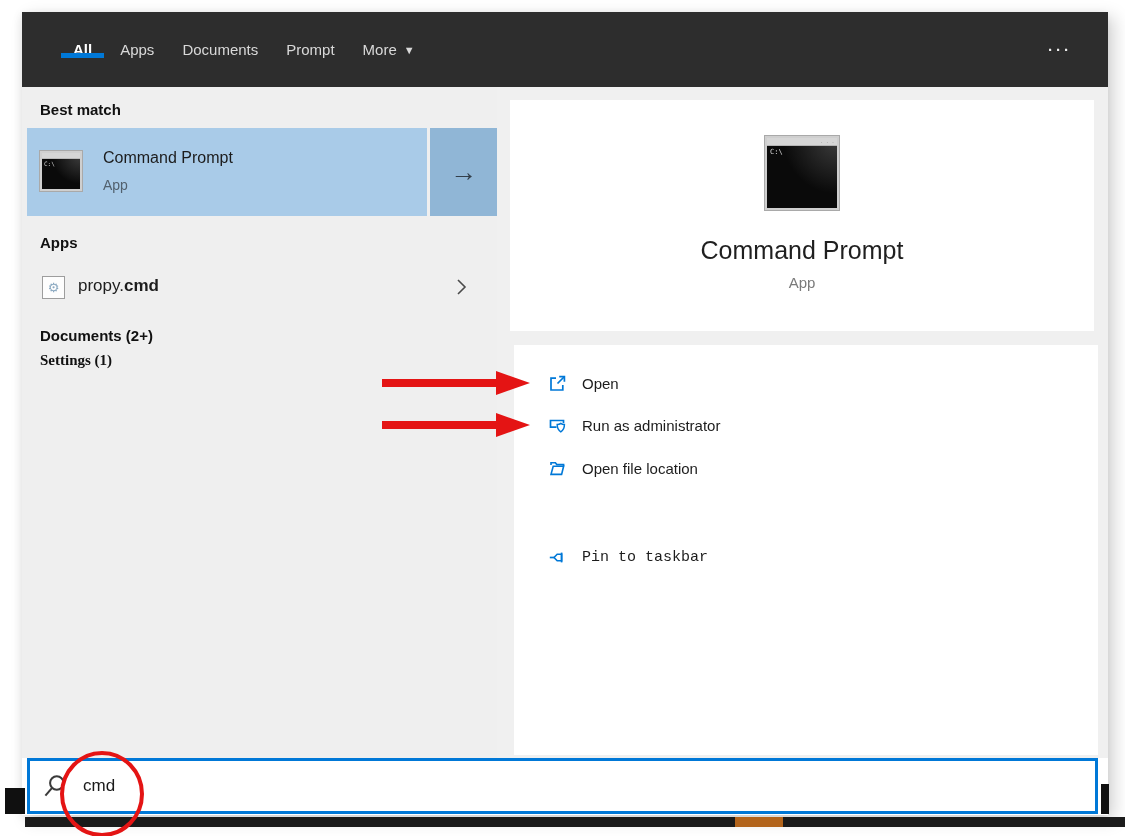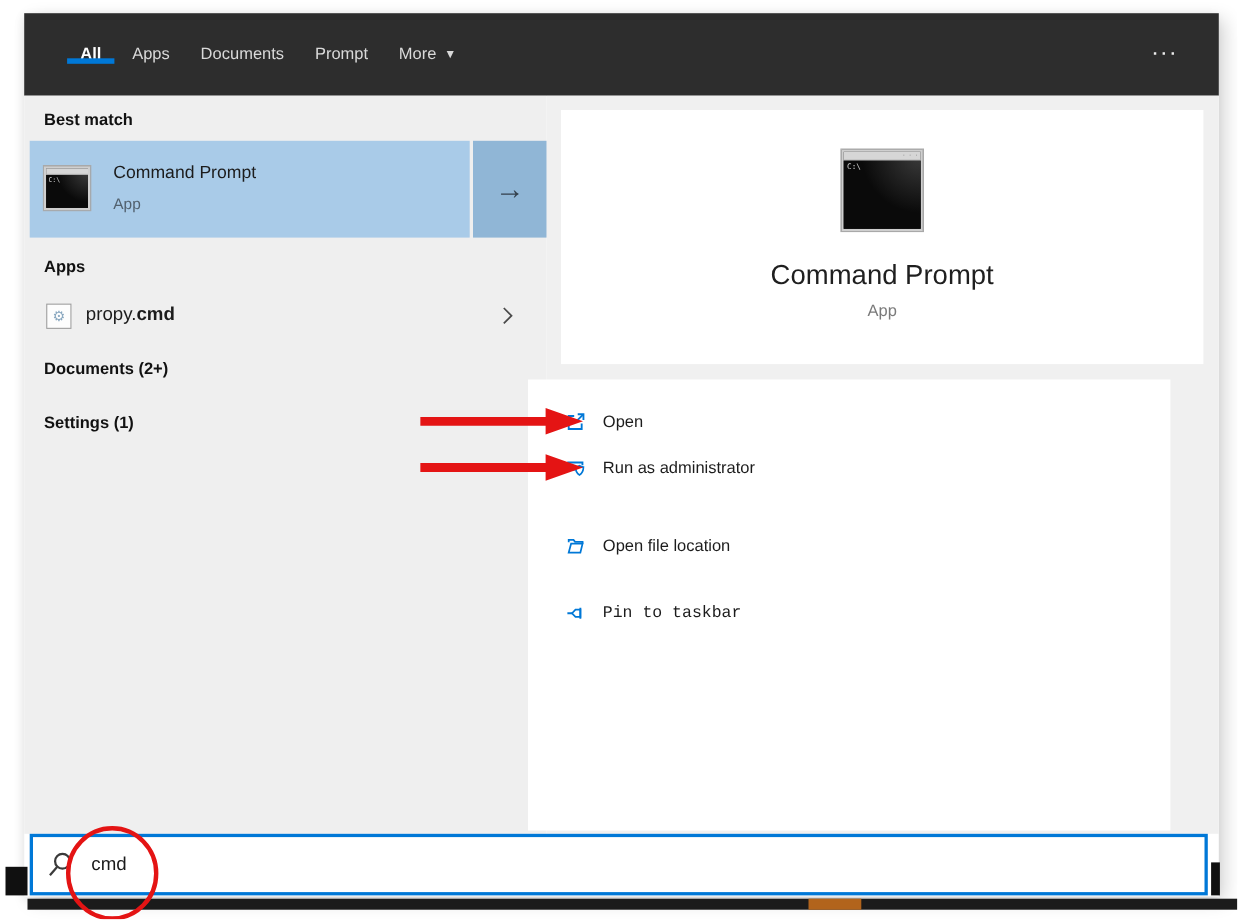--- a/index.html
+++ b/index.html
@@ -56,21 +56,21 @@
     display:flex;align-items:center;justify-content:center;font-size:13px;color:#8aa8c0;}
   .app-name{position:absolute;left:56px;top:9px;font-size:17px;color:var(--text);}
   .app-name b{font-weight:bold;}
   .row-chevron{position:absolute;left:430px;top:11px;width:18px;height:18px;}
 
   
   .card1{position:absolute;left:510px;top:100px;width:584px;height:231px;background:var(--card);
     display:flex;flex-direction:column;align-items:center;padding-top:36px;z-index:3;}
   .card1 .r-title{margin-top:26px;font-size:25px;color:#1f1f1f;}
   .card1 .r-sub{margin-top:9px;font-size:15px;color:var(--muted);}
-  .card2{position:absolute;left:480px;top:345px;width:584px;height:410px;background:var(--card);z-index:3;}
+  .card2{position:absolute;left:514px;top:345px;width:584px;height:410px;background:var(--card);z-index:3;}
   .action-row{position:absolute;left:0;width:584px;height:26px;display:flex;align-items:center;cursor:pointer;}
   .action-row .ic{position:absolute;left:35px;width:17px;height:17px;}
   .action-row .lbl{position:absolute;left:68px;font-size:15px;color:var(--text);}
 
   
   .search-bar{position:absolute;left:27px;top:758px;width:1071px;height:56px;background:#fff;
     border:3px solid var(--accent);display:flex;align-items:center;padding-left:13px;z-index:5;}
   .search-bar svg{flex:0 0 auto;}
   .search-input{border:none;outline:none;font-size:17px;color:#1a1a1a;margin-left:16px;flex:1;
     font-family:"Liberation Sans","DejaVu Sans",sans-serif;background:transparent;}
@@ -134,21 +134,21 @@
       <div class="file-icon">
           <span>⚙</span>
         </div>
       <div class="app-name"><span>propy.</span><b>cmd</b></div>
       <svg class="row-chevron" viewBox="0 0 18 18">
         <polyline points="6,2 13,9 6,16" fill="none" stroke="#4a4a4a" stroke-width="1.6"></polyline>
       </svg>
     </div>
 
     <div class="section-h" style="top:240px;">Documents (2+)</div>
-    <div class="section-h" style="top:289px;">Settings (1)</div>
+    <div class="section-h" style="top:265px;font-family:Liberation Serif, serif;">Settings (1)</div>
   </div>
 
   <div class="right-panel"></div>
 
   <div class="card1">
     <div class="lg-icon">
       <div class="bar">
           <i>· · ·</i>
         </div>
       <div class="body">
@@ -171,21 +171,21 @@
     </div>
 
     <div class="action-row" style="top:67px;">
       <svg class="ic" viewBox="0 0 17 17">
         <path d="M7.5 10.2 H1.5 V3.5 H14.5 V6" fill="none" stroke="#0078d7" stroke-width="1.7"></path>
         <path d="M11.8 6.4 c1.1 .9 2.4 1.2 3.6 1.2 0 3.1 -1 5.8 -3.6 7.2 -2.6 -1.4 -3.6 -4.1 -3.6 -7.2 1.2 0 2.5 -.3 3.6 -1.2 z" fill="none" stroke="#0078d7" stroke-width="1.5"></path>
       </svg>
       <span class="lbl">Run as administrator</span>
     </div>
 
-    <div class="action-row" style="top:110px;margin-top:28px;">
+    <div class="action-row" style="top:110px;">
       <svg class="ic" viewBox="0 0 17 17">
         <path d="M2 5 V2.8 H6.4 L7.8 4.6 H14.6 V6.2" fill="none" stroke="#0078d7" stroke-width="1.6"></path>
         <path d="M14.6 6.2 L12.6 14.4 H2 L4.2 6.2 Z" fill="none" stroke="#0078d7" stroke-width="1.6"></path>
       </svg>
       <span class="lbl">Open file location</span>
     </div>
 
 
     <div class="action-row" style="top:199px;font-family:Liberation Mono, monospace;">
       <svg class="ic" viewBox="0 0 17 17">

